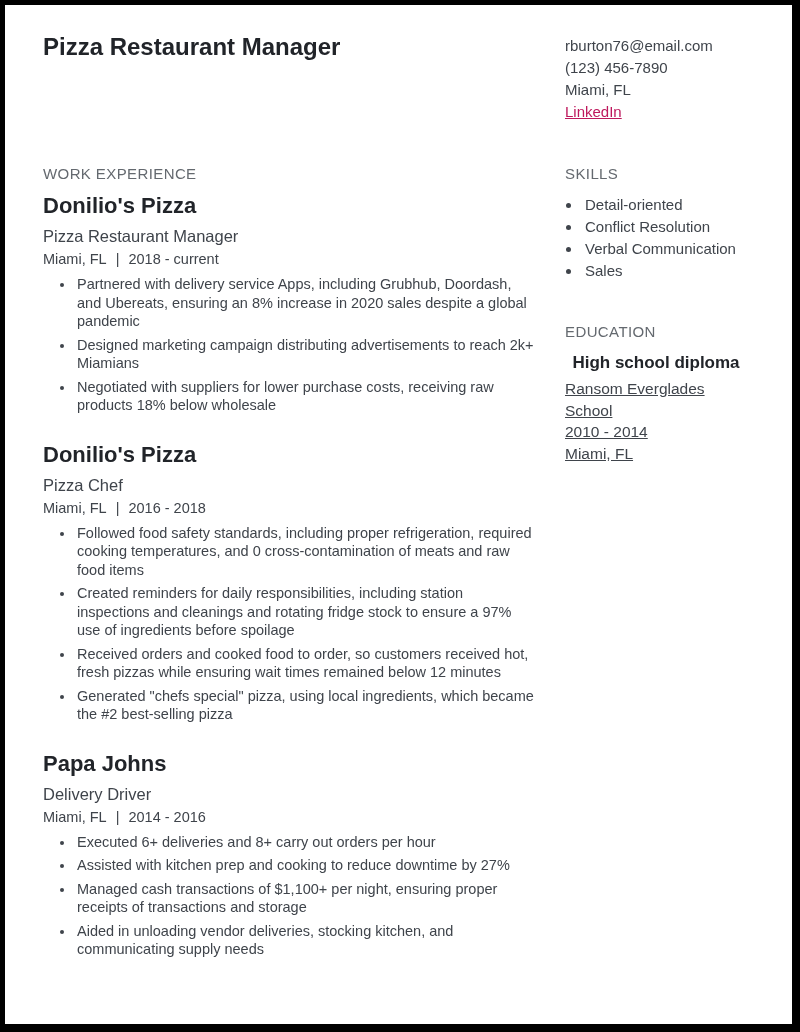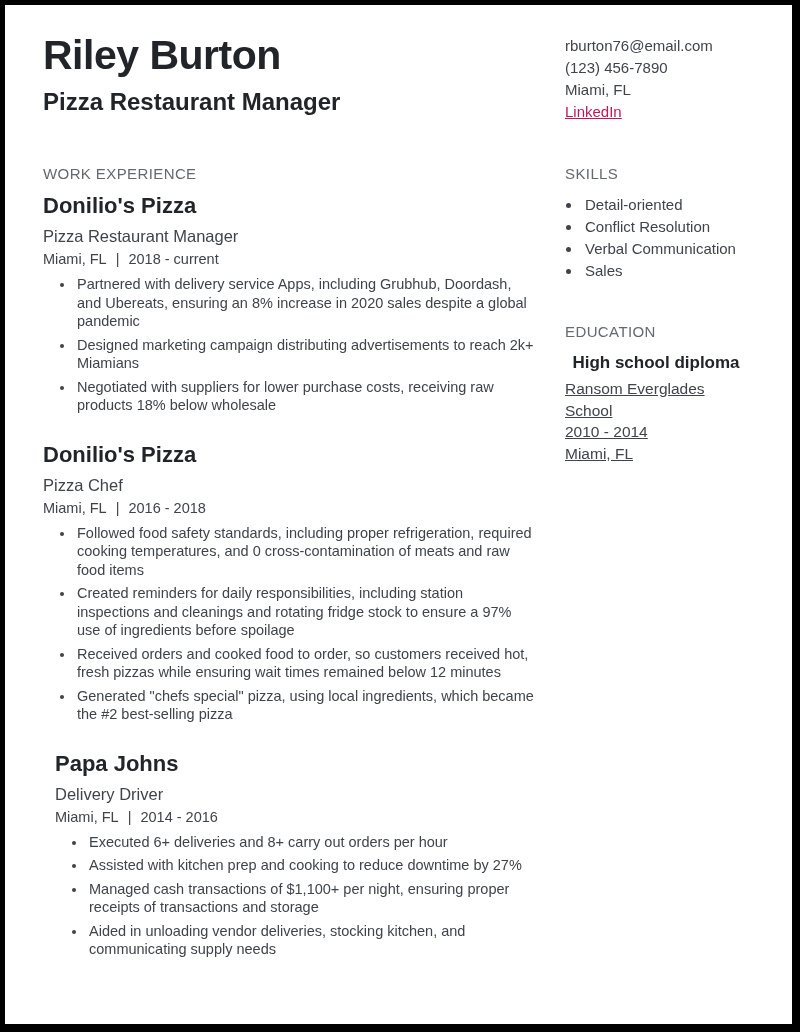--- a/index.html
+++ b/index.html
@@ -57,21 +57,21 @@
   
   .section-title {
     font-size: 15px;
     font-weight: normal;
     letter-spacing: 0.4px;
     color: #64696f;
     margin-bottom: 12px;
   }
   
   .job { margin-bottom: 28px; }
-  .job:last-child { margin-bottom: 0; margin-left: 12px; }
+  .job:last-child { margin-bottom: 0; }
   .job-company {
     font-size: 22px;
     font-weight: bold;
     color: #212429;
     line-height: 24px;
     margin-bottom: 8px;
   }
   .job-role {
     font-size: 16.5px;
     color: #3f444b;
@@ -122,21 +122,20 @@
   }
 </style>
 </head>
 <body>
 
 <div class="frame">
   <div class="page">
     <div class="content">
 
       <div>
-        <div class="person-name">Riley Burton</div>
         <div class="person-title">Pizza Restaurant Manager</div>
       </div>
 
       <div class="contact">
         <span class="line">rburton76@email.com</span>
         <span class="line">(123) 456-7890</span>
         <span class="line">Miami, FL</span>
         <span class="line"><a class="link">LinkedIn</a></span>
       </div>
 

